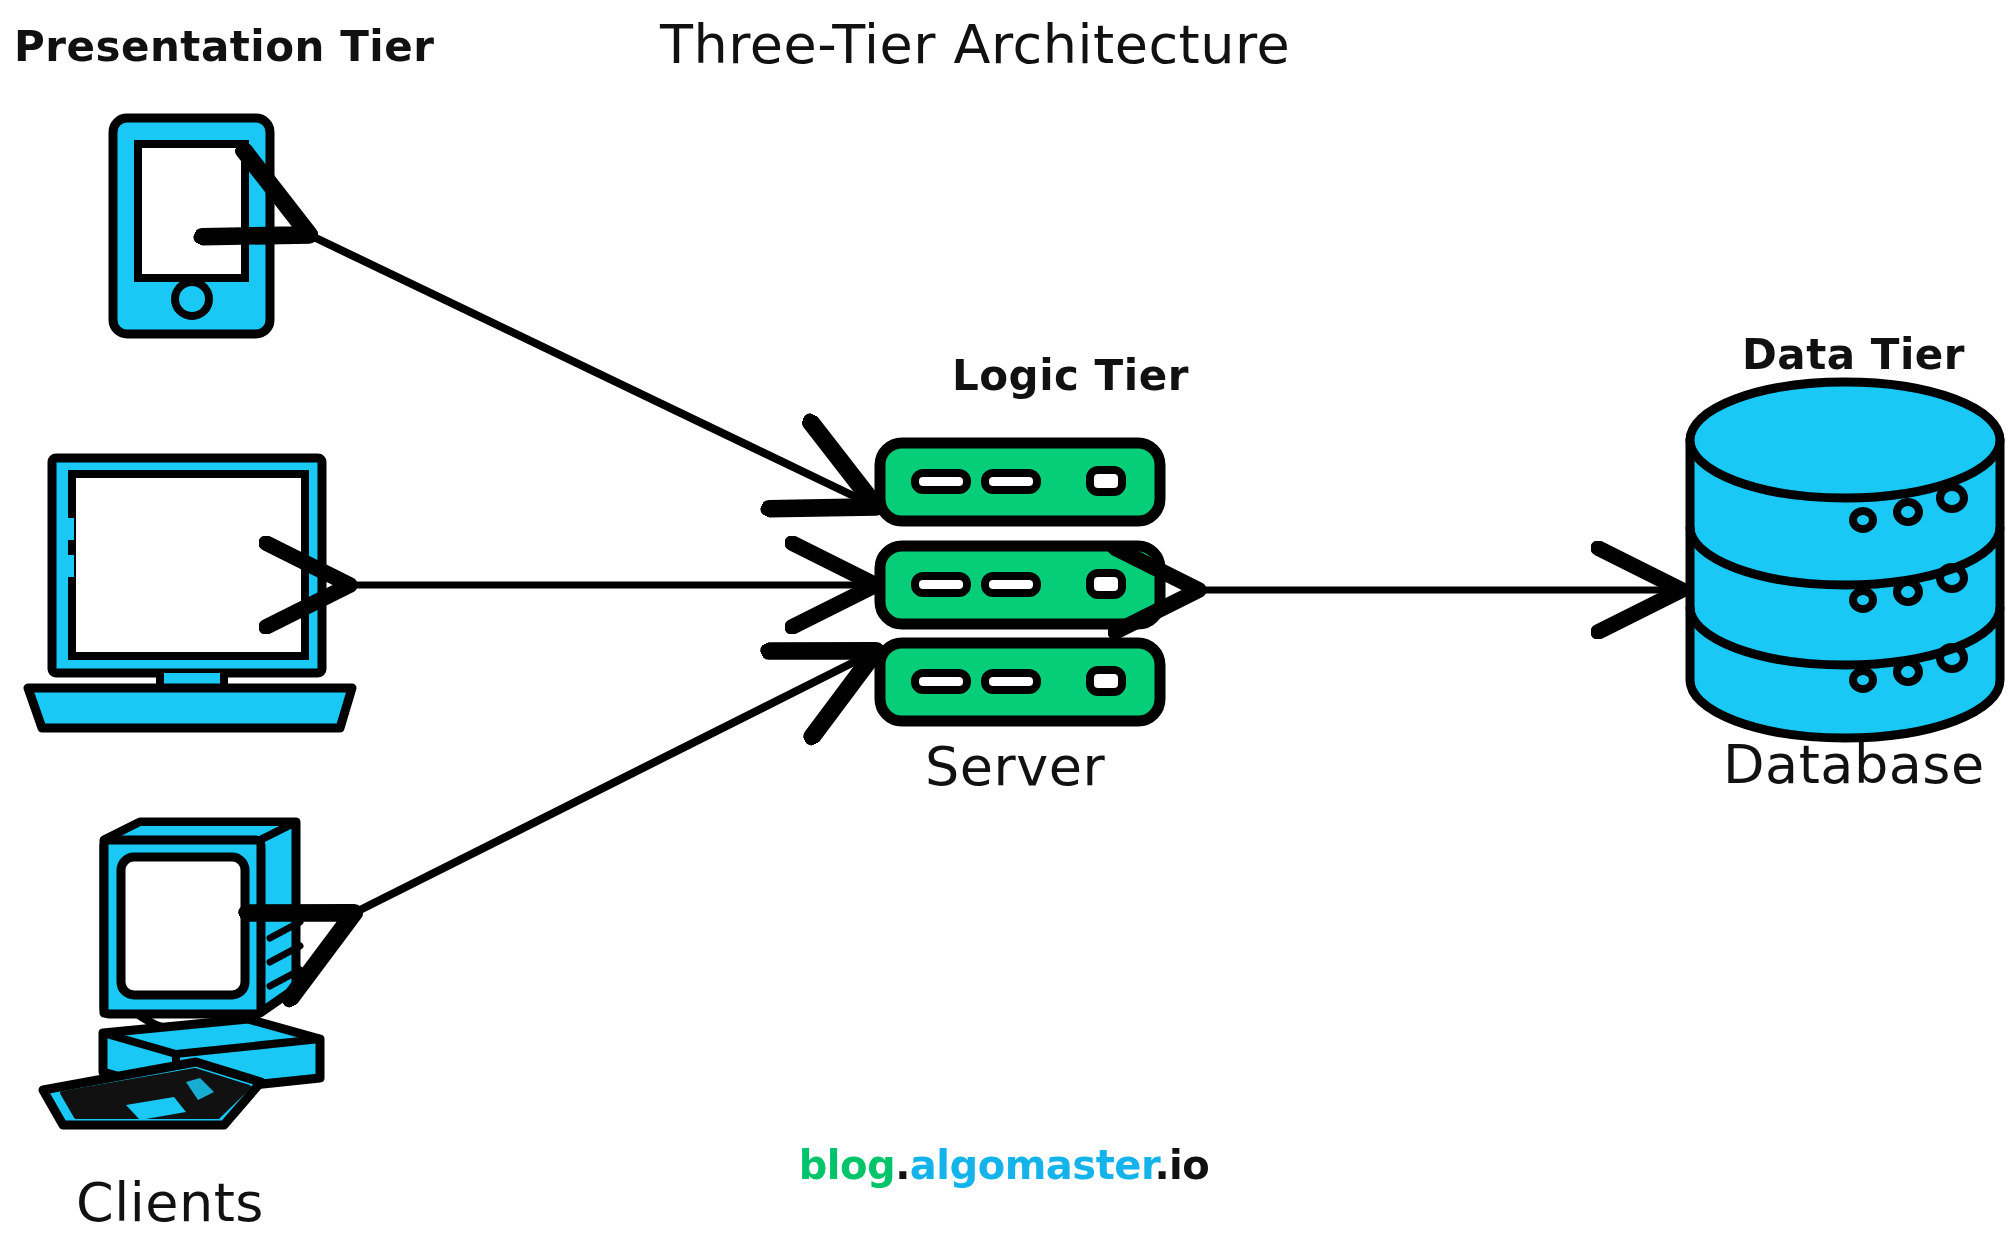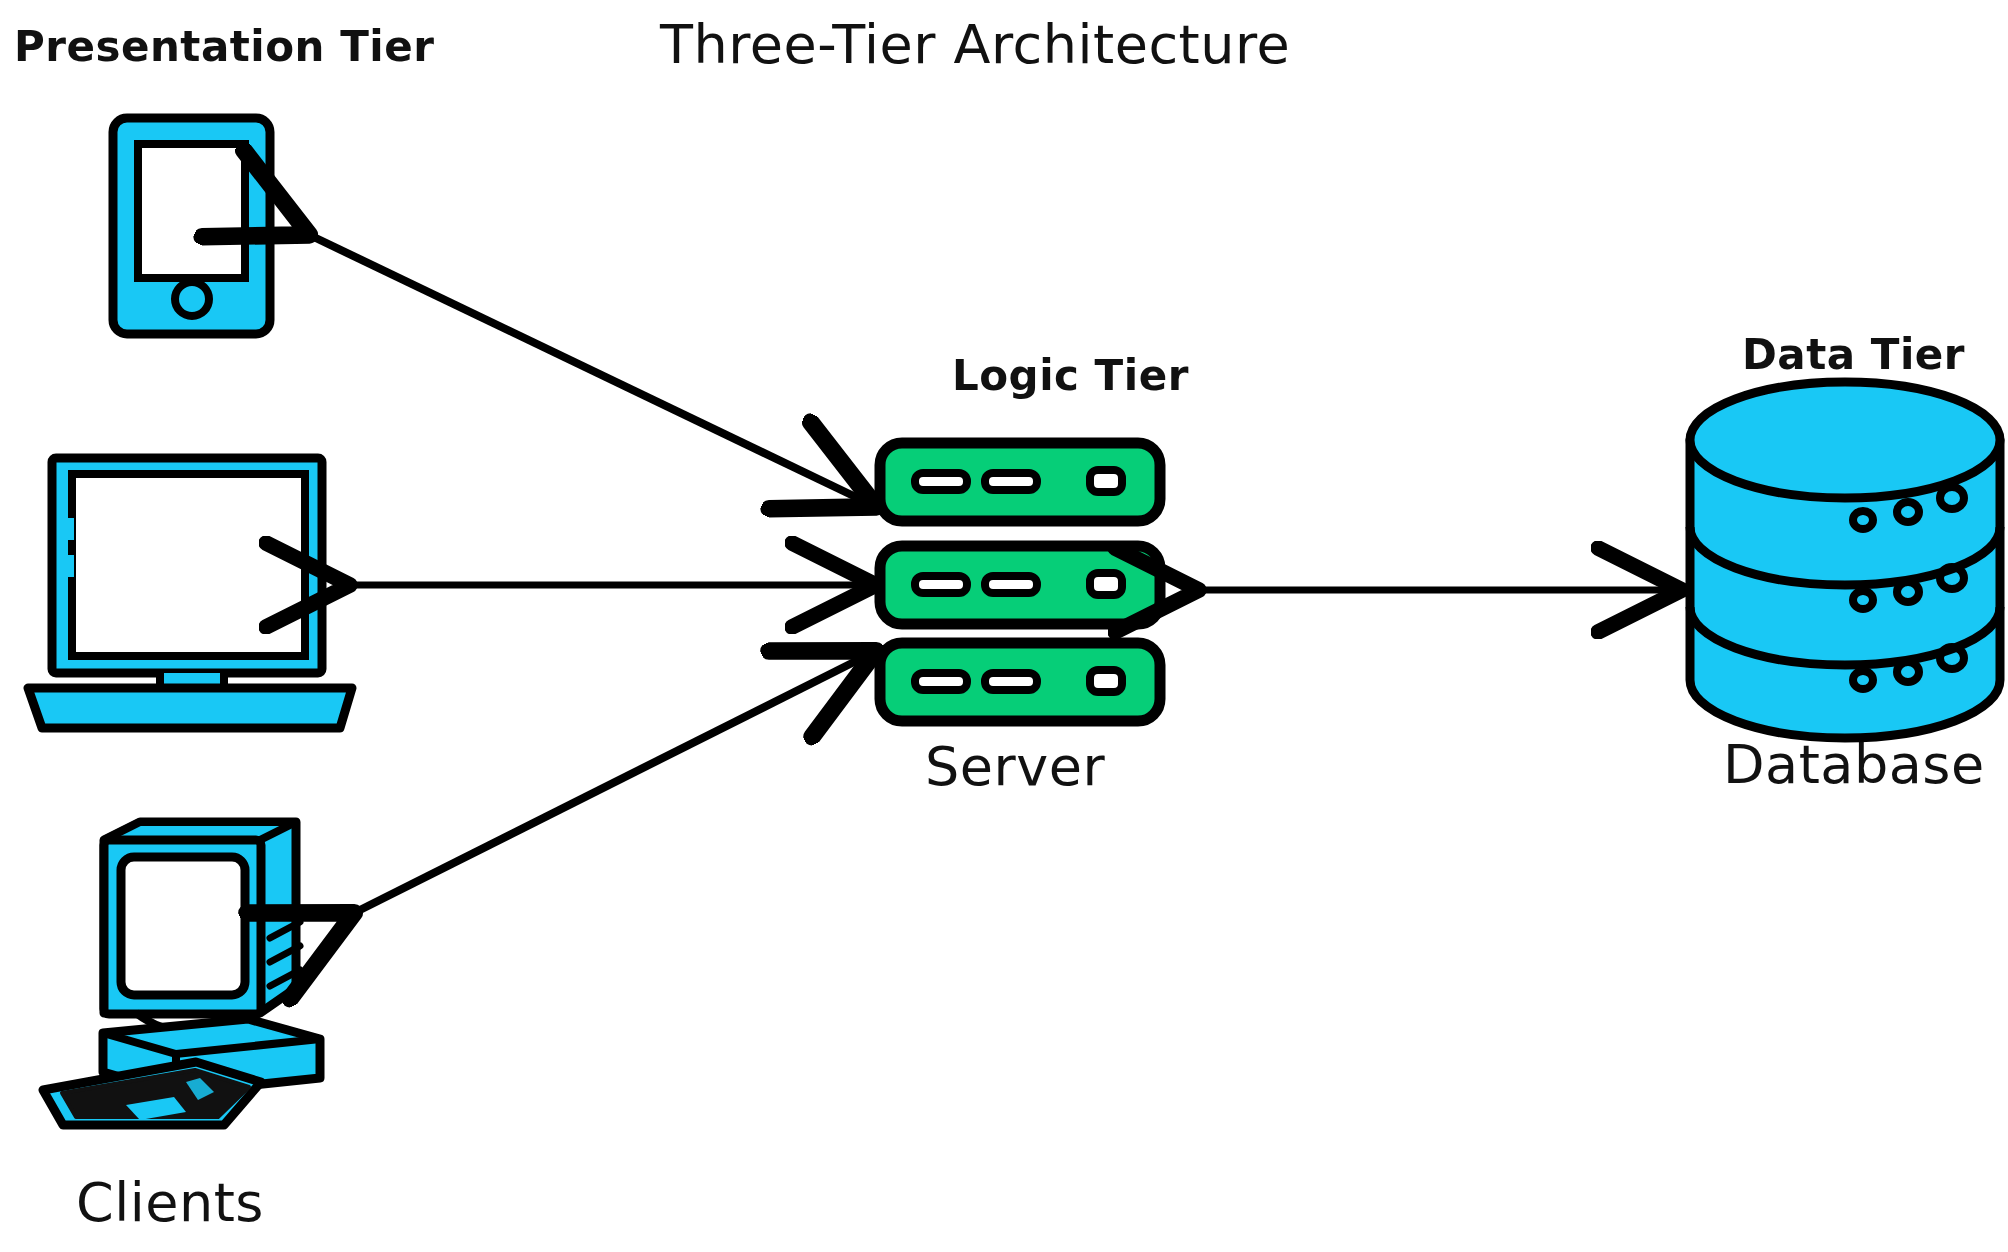--- a/index.html
+++ b/index.html
@@ -187,14 +187,17 @@
       <line x1="295" y1="228" x2="862" y2="500" stroke="#000" stroke-width="8" marker-start="url(#ah)" marker-end="url(#ah)"></line>
 
       <line x1="336" y1="585" x2="862" y2="585" stroke="#000" stroke-width="7" marker-start="url(#ah)" marker-end="url(#ah)"></line>
 
       <line x1="340" y1="920" x2="862" y2="658" stroke="#000" stroke-width="8" marker-start="url(#ah)" marker-end="url(#ah)"></line>
 
       <line x1="1185" y1="590" x2="1668" y2="590" stroke="#000" stroke-width="7" marker-start="url(#ah)" marker-end="url(#ah)"></line>
     </g>
   </svg>
 
+  <div id="footer">
+    <span style="color:#00C46A;">blog</span><span style="color:#111111;">.</span><span style="color:#14B3EC;">algomaster</span><span style="color:#111111;">.io</span>
+  </div>
 
 </div>
 
 </body></html>

